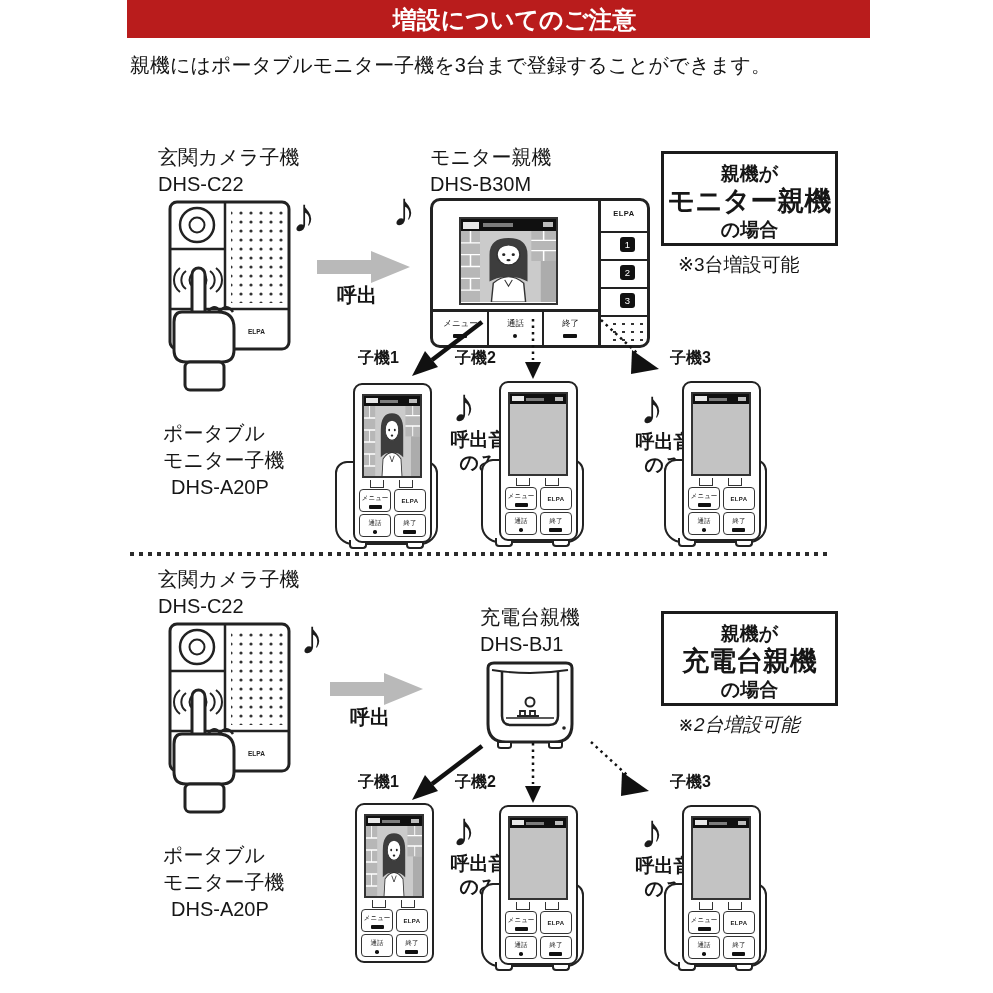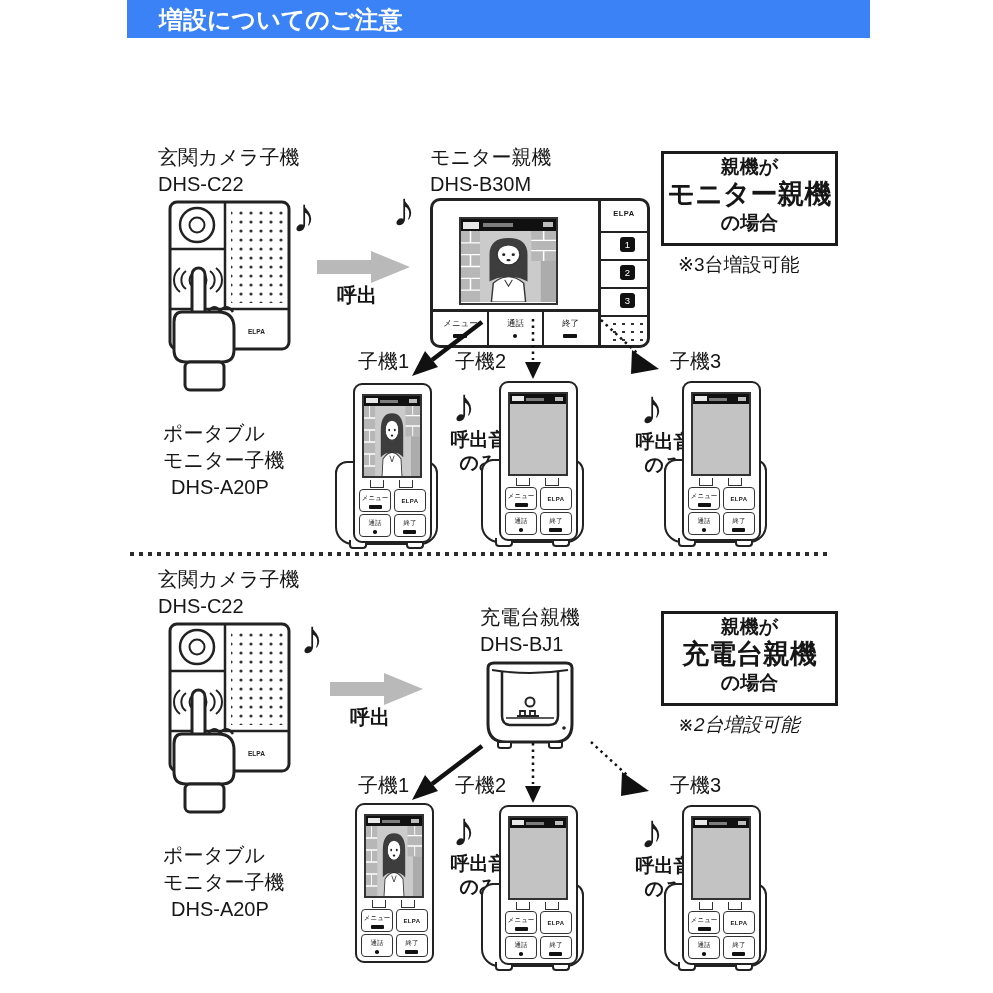--- a/index.html
+++ b/index.html
@@ -1,35 +1,35 @@
 <!DOCTYPE html>
 <html><head>
 <meta charset="utf-8">
 <style>
   html,body{margin:0;padding:0;background:#fff;}
   #page{position:relative;width:993px;height:993px;background:#ffffff;overflow:hidden;
         font-family:"Liberation Sans","DejaVu Sans",sans-serif;color:#161616;}
   .abs{position:absolute;}
 
   
-  #header{left:127px;top:0;width:743px;height:38px;background:#3b82f6;color:#fff;
-          font-size:24px;font-weight:bold;line-height:39px;padding-left:32px;box-sizing:border-box;}
+  #header{left:127px;top:0;width:743px;height:38px;background:#b91c1c;color:#fff;
+          font-size:24px;font-weight:bold;line-height:39px;padding-left:32px;box-sizing:border-box;text-align:center;}
 
   
   #intro{left:130px;top:52px;width:750px;font-size:20px;line-height:26px;color:#131313;}
   #intro b{font-weight:bold;}
 
   .lbl{font-size:20px;line-height:27px;}
   .note{font-size:48px;font-weight:bold;color:#1b1b1b;line-height:1;}
   .call{font-size:20px;font-weight:bold;}
-  .childlbl{font-size:20px;font-weight:normal;}
+  .childlbl{font-size:16px;font-weight:bold;}
   .ring{font-size:19px;font-weight:bold;text-align:center;line-height:23px;width:84px;}
 
   .casebox{border:3px solid #1b1b1b;width:177px;height:95px;box-sizing:border-box;
-           text-align:center;padding-top:0;background:#fff;}
+           text-align:center;padding-top:7px;background:#fff;}
   .casebox .cl1,.casebox .cl3{font-size:19px;font-weight:bold;line-height:25px;}
   .casebox .cl2{font-size:27px;font-weight:bold;line-height:31px;}
   .casenote{font-size:19px;}
 
   .sep{left:130px;top:552px;width:702px;height:4px;
        background:repeating-linear-gradient(90deg,#2b2b2b 0 4px,transparent 4px 9px);}
 
   
   .monitor{width:220px;height:150px;border:3px solid #222;border-radius:10px;background:#fff;box-sizing:border-box;}
   .monitor>div{position:absolute;}
@@ -156,20 +156,21 @@
         <polygon points="34,32 61,51 33,56" fill="#111"></polygon>
       </symbol>
     </defs>
   </svg>
 
   <div id="header" class="abs">
     <span>増設についてのご注意</span>
   </div>
 
   <div id="intro" class="abs">
+    <div>親機にはポータブルモニター子機を3台まで登録することができます。</div>
   </div>
 
   <div class="abs lbl" style="left:158px;top:144px;">
     <div>玄関カメラ子機</div>
     <div>DHS-C22</div>
   </div>
   <svg class="abs" style="left:168px;top:200px;" width="125" height="200">
     <use href="#door-cam"></use>
     <text x="80" y="134" font-size="6.5" font-weight="bold" fill="#222">ELPA</text>
   </svg>

